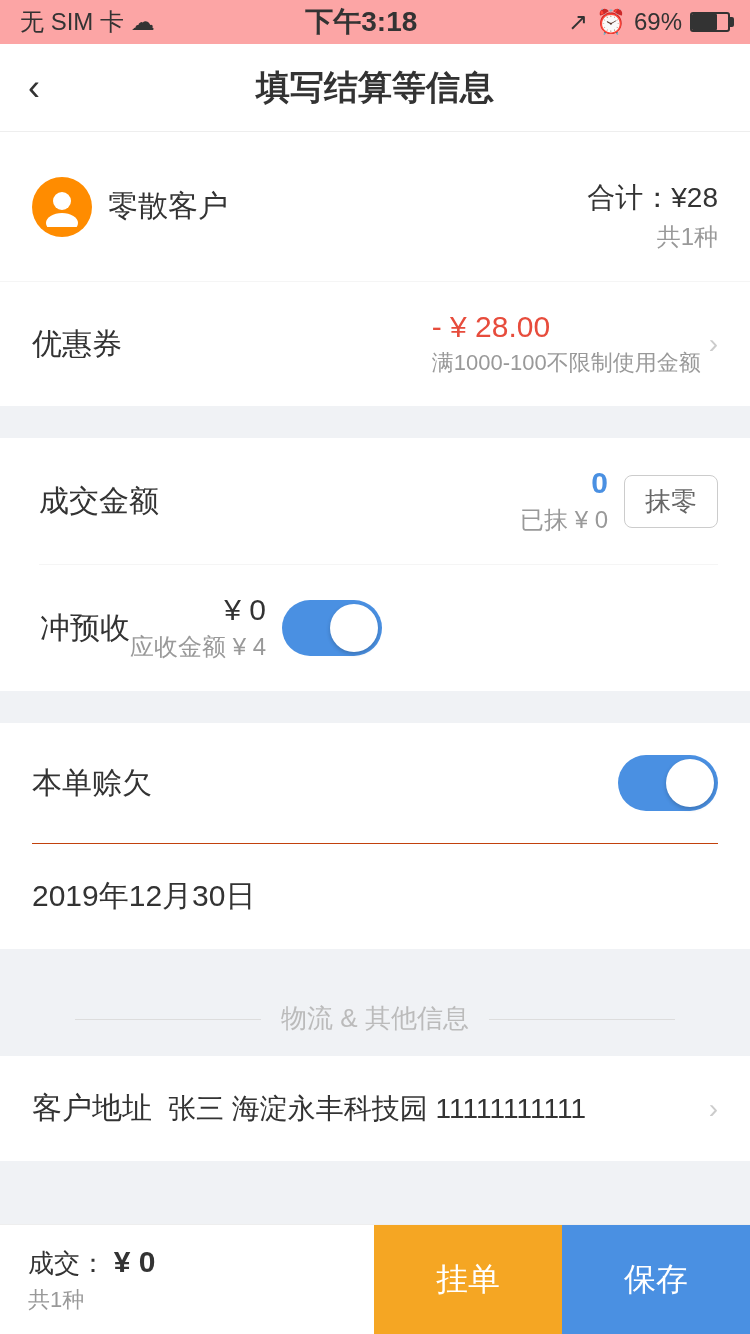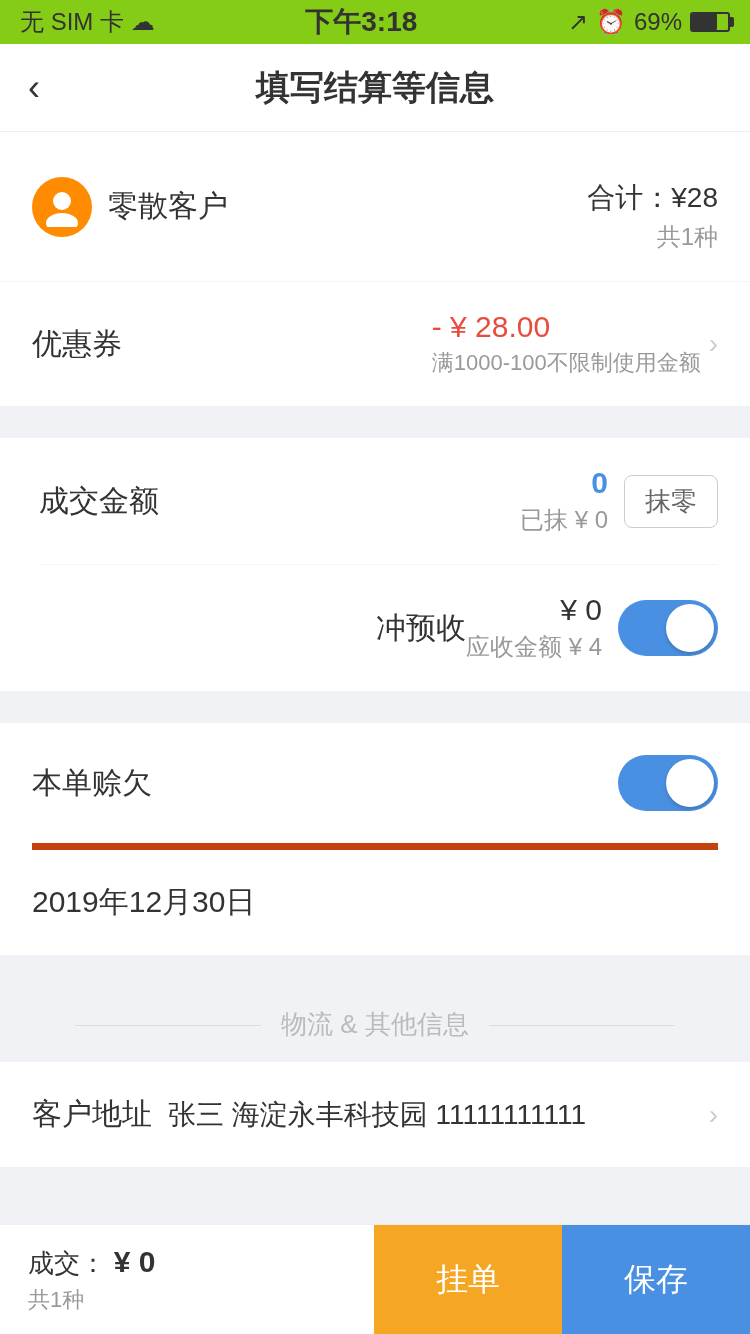--- a/index.html
+++ b/index.html
@@ -9,21 +9,21 @@
       min-height: 1334px;
       font-family: -apple-system, "PingFang SC", "Helvetica Neue", sans-serif;
       background: #f0f2f5;
       font-size: 28px;
       color: #333;
     }
 
     
     .status-bar {
       height: 44px;
-      background: #84cc16;
+      background: #fca5a5;
       display: flex;
       align-items: center;
       justify-content: space-between;
       padding: 4px 20px;
       font-size: 24px;
       font-weight: 500;
     }
     .status-left { display: flex; align-items: center; gap: 10px; }
     .status-center { font-size: 28px; font-weight: 600; }
     .status-right { display: flex; align-items: center; gap: 8px; font-size: 24px; }
@@ -140,21 +140,21 @@
       font-size: 26px;
       color: #666;
       background: #fff;
       cursor: pointer;
     }
 
     
     .prepay-row {
       display: flex;
       align-items: center;
-      justify-content: flex-end;
+      justify-content: flex-start;
       padding: 28px 0;
       margin-left: 8px;
     }
     .prepay-label { font-size: 30px; color: #333; }
     .prepay-right { display: flex; align-items: center; gap: 16px; }
     .prepay-amount { font-size: 30px; color: #333; font-weight: 500; text-align: right; }
     .prepay-sub { font-size: 24px; color: #999; text-align: right; margin-top: 4px; }
 
     
     .toggle {
@@ -180,21 +180,21 @@
     
     .credit-section {
       background: #fff;
       padding: 0 32px;
     }
     .credit-row {
       display: flex;
       align-items: center;
       justify-content: space-between;
       padding: 32px 0;
-      border-bottom: 7px solid #c2410c;
+      border-bottom: 1px solid #c2410c;
     }
     .credit-label { font-size: 30px; color: #333; }
 
     
     .due-date-row {
       display: flex;
       align-items: center;
       padding: 32px 0;
       gap: 20px;
     }

